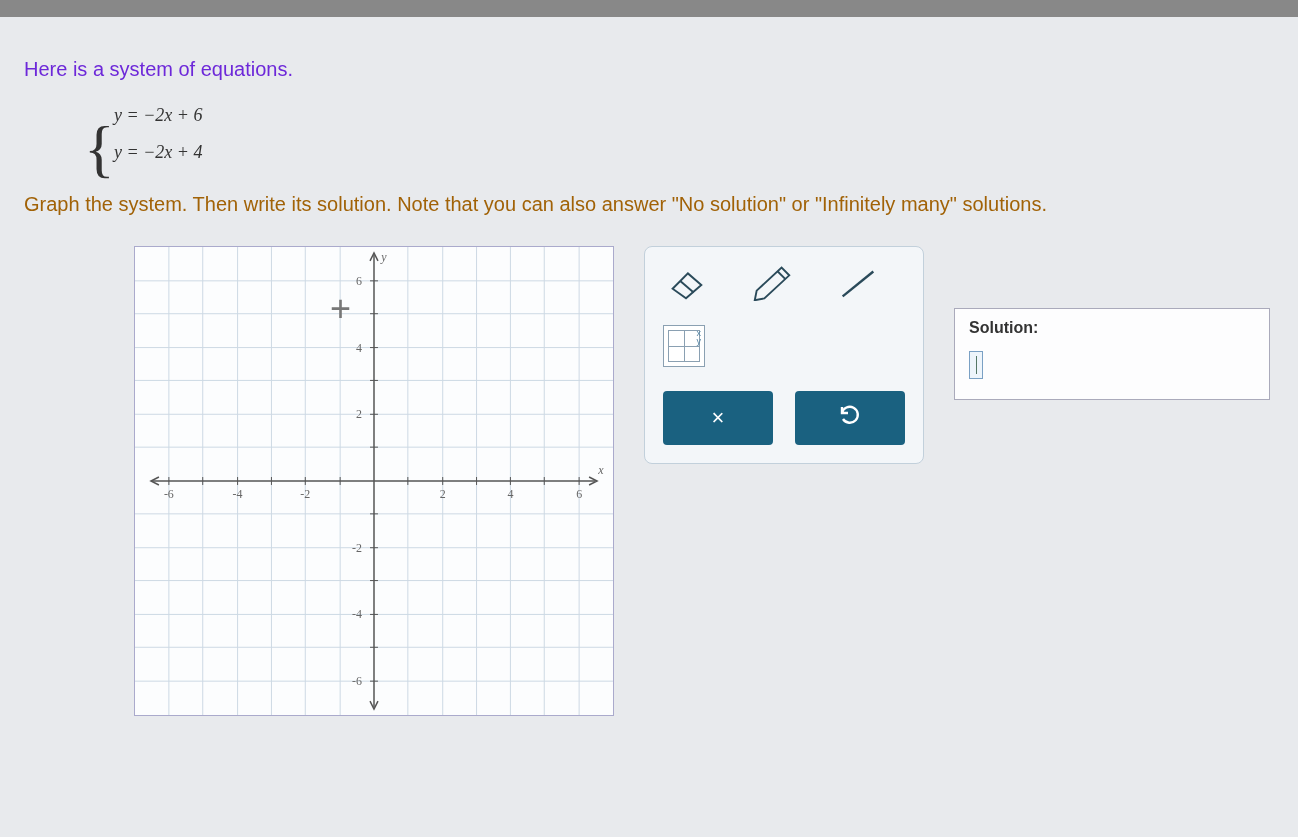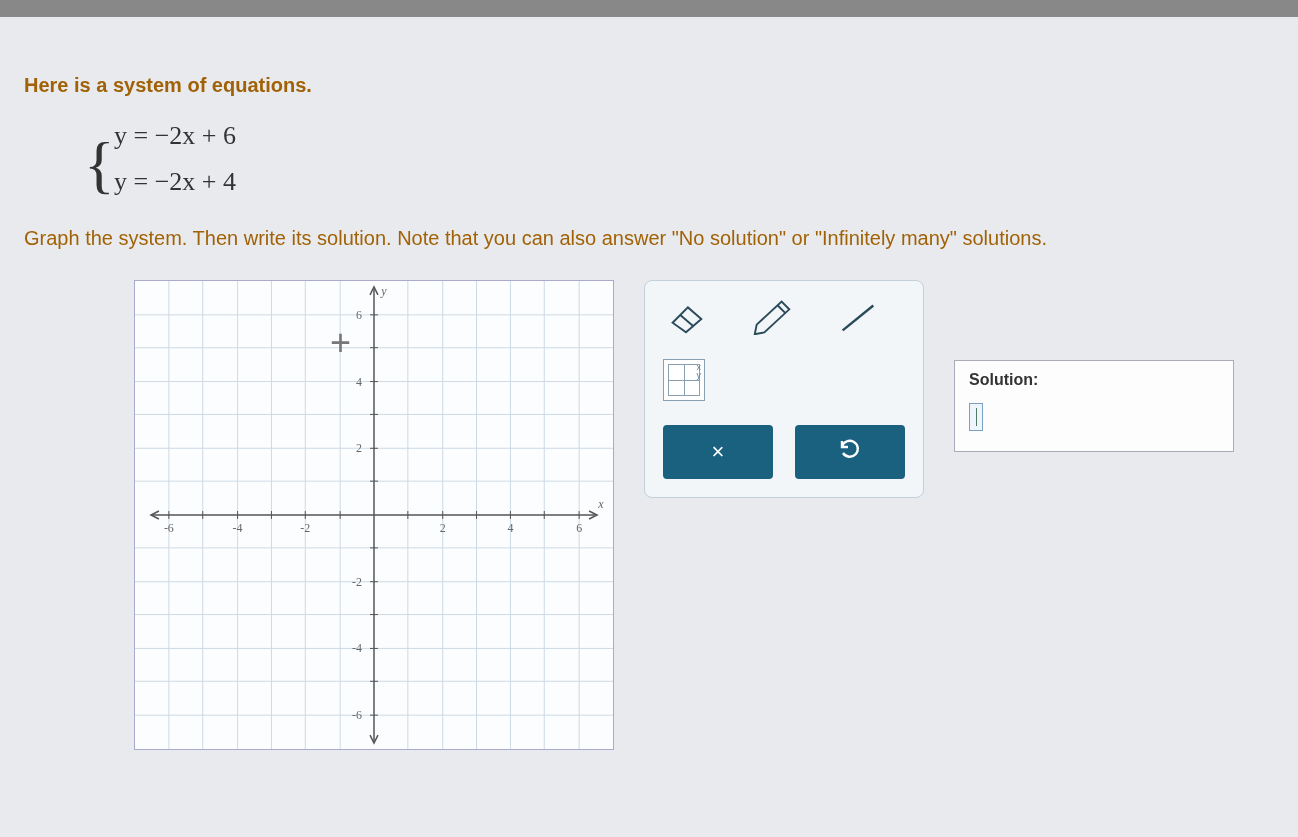--- a/index.html
+++ b/index.html
@@ -8,44 +8,44 @@
       font-family: Arial, sans-serif;
       color: #222;
       width: 1298px;
       height: 837px;
       padding: 34px 24px;
       position: relative;
       overflow: hidden;
     }
     .intro-text {
       font-size: 20px;
-      color: #a16207;
+      color: #6d28d9;
       margin-bottom: 24px;
-      margin-top: 40px;
-      font-weight: bold;
+      margin-top: 24px;
     }
     .equation-block {
       margin-left: 60px;
       margin-bottom: 30px;
       position: relative;
       padding-left: 30px;
     }
     .brace {
       position: absolute;
       left: 0;
       top: -4px;
       font-size: 64px;
       color: #333;
       font-family: serif;
       line-height: 96px;
     }
     .eq {
       font-family: 'Times New Roman', serif;
-      font-size: 26px;
+      font-size: 18px;
       color: #333;
+      font-style: italic;
       margin: 16px 0;
     }
     .instruction {
       font-size: 20px;
       color: #a16207;
       margin-bottom: 24px;
     }
     .workspace {
       display: flex;
       gap: 30px;
@@ -117,25 +117,25 @@
       background: #1a6180;
       border-radius: 4px;
       display: flex;
       align-items: center;
       justify-content: center;
       cursor: pointer;
       color: #fff;
       font-size: 22px;
     }
     .solution-panel {
-      width: 280px;
+      width: 316px;
       border: 1px solid #aab;
       background: #fdfdfe;
       padding: 10px 14px 20px 14px;
-      margin-top: 80px;
+      margin-top: 62px;
     }
     .solution-label {
       font-weight: bold;
       font-size: 16px;
       color: #333;
       margin-bottom: 14px;
     }
     .cursor-slot {
       width: 14px;
       height: 28px;

